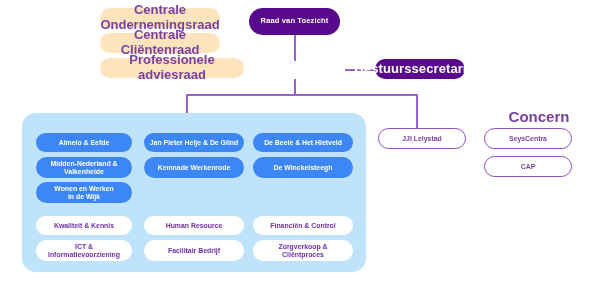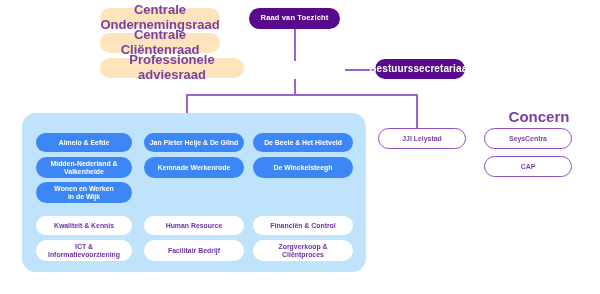--- a/index.html
+++ b/index.html
@@ -32,21 +32,21 @@
 
   
   .pill-purple{
     background:#59098c;
     color:#ffffff;
     font-size:7.6px;
     font-weight:700;
     letter-spacing:.1px;
   }
   .pill-purple.small{
-    font-size:10px;
+    font-size:13px;
     font-weight:600;
   }
 
   
   #blue-box{
     position:absolute;
     left:22px;top:113px;
     width:344px;height:159px;
     background:#bfe3fb;
     border-radius:14px;
@@ -107,21 +107,21 @@
   <div class="line line-h" style="left:345px;top:69px;width:30px;"></div>
 
   <div class="line line-v" style="left:294px;top:79px;height:16px;"></div>
 
   <div class="line line-h" style="left:186px;top:94px;width:231px;"></div>
 
   <div class="line line-v" style="left:186px;top:94px;height:20px;"></div>
 
   <div class="line line-v" style="left:416px;top:94px;height:34px;"></div>
 
-  <div class="pill pill-purple" style="left:249px;top:8px;width:91px;height:21px;">Raad van Toezicht</div>
+  <div class="pill pill-purple" style="left:249px;top:8px;width:91px;height:27px;">Raad van Toezicht</div>
 
 
   <div class="pill pill-purple small" style="left:375px;top:59px;width:90px;height:20px;">Bestuurssecretariaat</div>
 
   <div id="blue-box"></div>
 
   <div class="pill pill-blue" style="left:36px;top:133px;width:96px;height:19px;">Almelo &amp; Eefde</div>
   <div class="pill pill-blue" style="left:144px;top:133px;width:100px;height:19px;">Jan Pieter Heije &amp; De Glind</div>
   <div class="pill pill-blue" style="left:253px;top:133px;width:100px;height:19px;">De Beele &amp; Het Hietveld</div>
 

